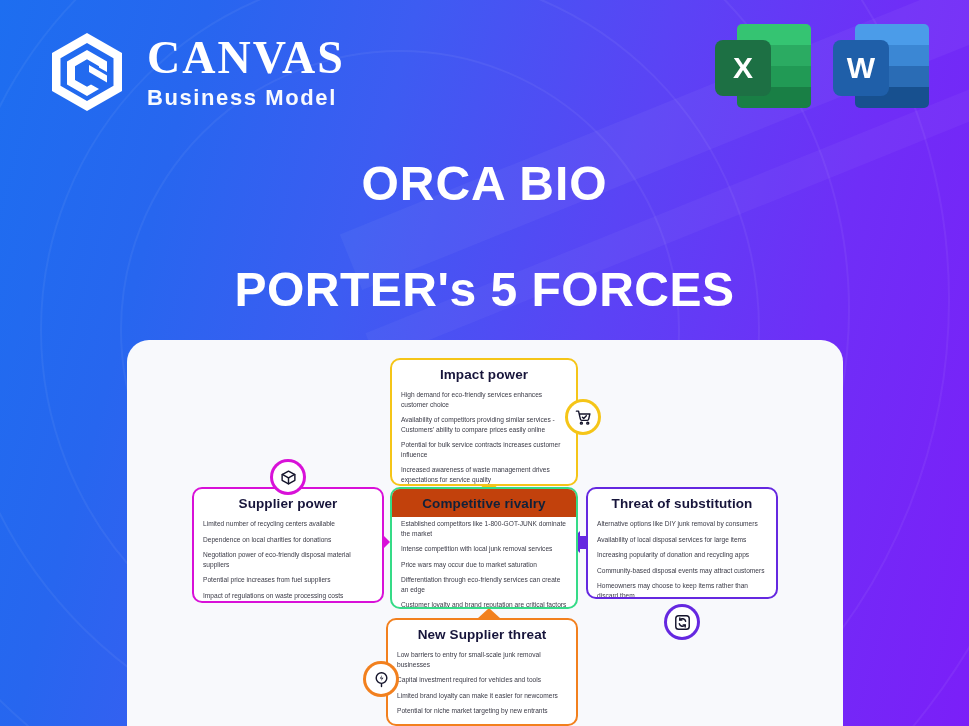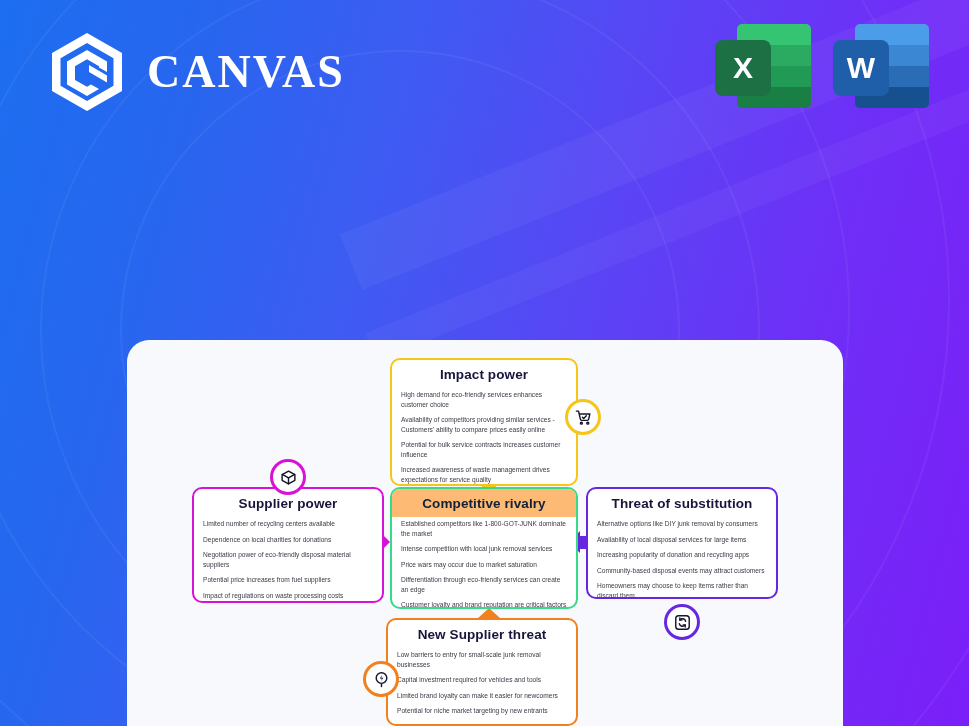--- a/index.html
+++ b/index.html
@@ -124,21 +124,21 @@
     margin-bottom: 6px;
   }
   .bullet:last-child { margin-bottom: 0; }
 
   
   #card-buyer { left: 390px; top: 358px; width: 188px; height: 128px; border-color: #f5c518; }
   
   #card-supplier { left: 192px; top: 487px; width: 192px; height: 116px; border-color: #d811d8; }
   
   #card-rivalry { left: 390px; top: 487px; width: 188px; height: 122px; border-color: #35db87; }
-  #card-rivalry .card-title { background: #fdba74; color: #10213a; }
+  #card-rivalry .card-title { background: #c2410c; color: #10213a; }
   
   #card-substitution { left: 586px; top: 487px; width: 192px; height: 112px; border-color: #6528e0; }
   
   #card-entrants { left: 386px; top: 618px; width: 192px; height: 108px; border-color: #f2801e; }
 
   
   .conn { position: absolute; }
   .arrow-down {
     width: 0; height: 0;
     border-left: 12px solid transparent;
@@ -176,20 +176,21 @@
           <g fill="#ffffff">
             <path d="M42 3 L77 23 L77 61 L42 81 L7 61 L7 23 Z
                      M42 13 L68.5 28.2 L68.5 55.8 L42 71 L15.5 55.8 L15.5 28.2 Z" fill-rule="evenodd"></path>
             <path d="M42 20 L62 31.5 L62 42 L54 37.4 L54 36.2 L42 29.3 L30 36.2 L30 49.9 L42 56.8 L46 54.5 L54 59.1 L42 66 L22 54.5 L22 31.5 Z"></path>
             <path d="M44 35 L62 45.4 L62 52.5 L44 42.1 Z"></path>
           </g>
         </svg>
       </span>
       <span class="logo-text">
         <div class="logo-title">CANVAS</div>
+        <div class="logo-sub">Business Model</div>
       </span>
     </div>
 
     <div class="office-icons">
       <div class="office-icon">
         <div class="oi-doc">
           <span style="background:#35c472"></span>
           <span style="background:#2bab62"></span>
           <span style="background:#219a55"></span>
           <span style="background:#197f45"></span>
@@ -201,20 +202,24 @@
           <span style="background:#4b9ce9"></span>
           <span style="background:#3b87d4"></span>
           <span style="background:#2a6cb5"></span>
           <span style="background:#17508f"></span>
         </div>
         <div class="oi-badge" style="background:#1f5fa9">W</div>
       </div>
     </div>
   </div>
 
+  <div class="titles">
+    <div class="main-title">ORCA BIO</div>
+    <div class="sub-title">PORTER's 5 FORCES</div>
+  </div>
 
   <div class="panel"></div>
 
   <div class="diagram">
 
     <div class="conn" style="left:477px; top:472px;">
       <div style="width:14px;height:10px;background:#f5c518;margin-left:5px;"></div>
       <div class="arrow-down" style="border-top:11px solid #f5c518;"></div>
     </div>
 

